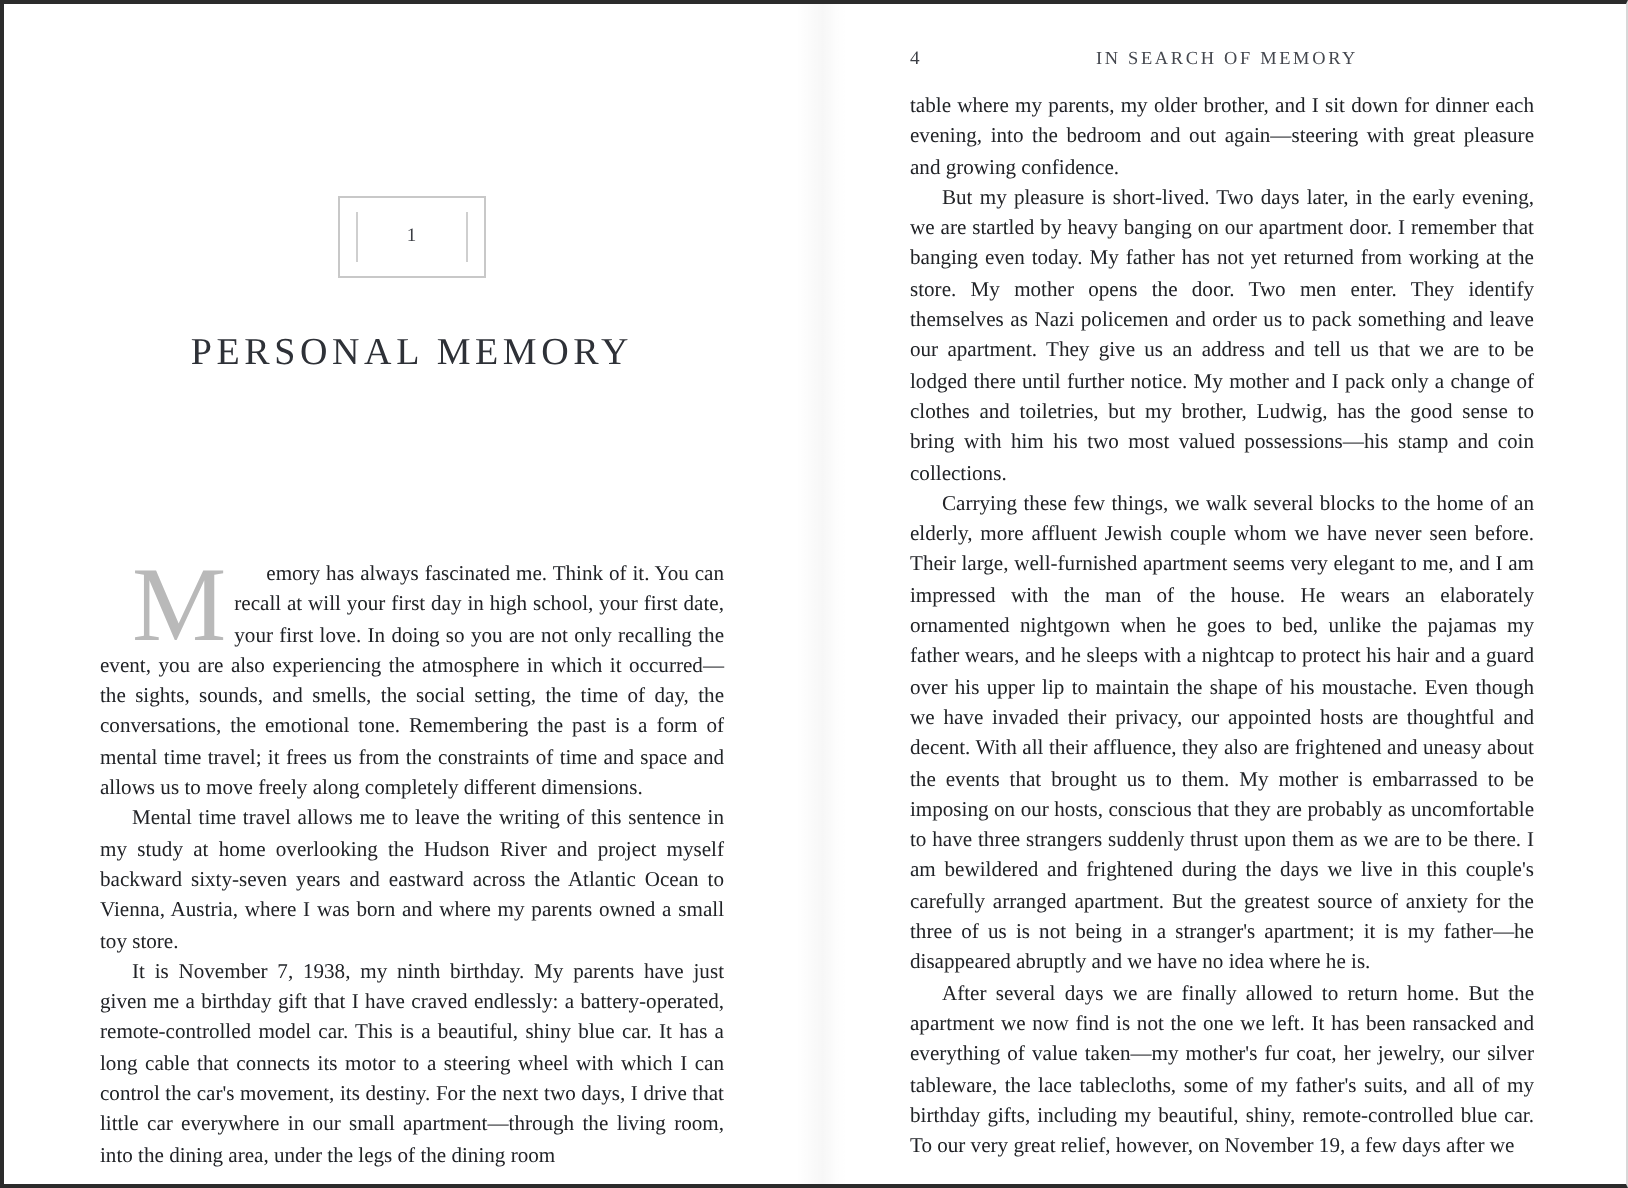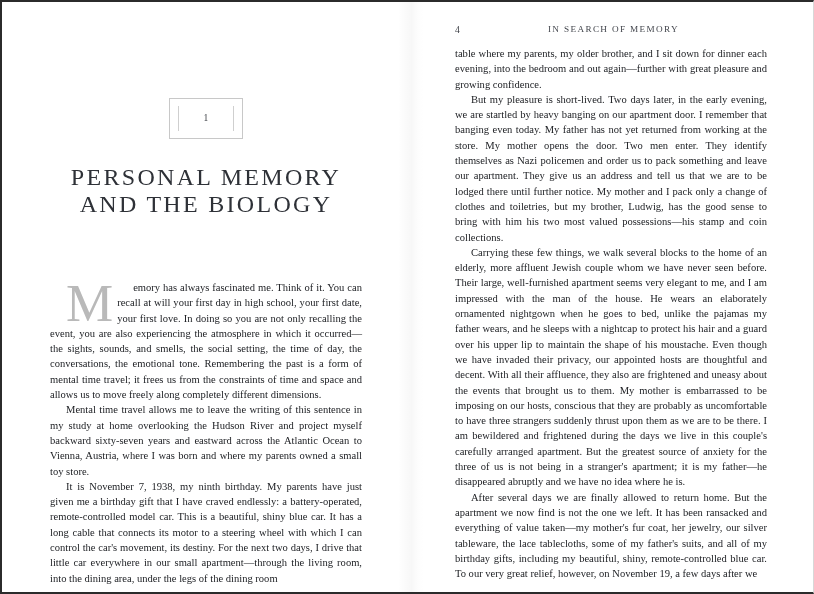--- a/index.html
+++ b/index.html
@@ -113,21 +113,21 @@
     transform: translateY(-50%);
     font-size: 9.5px;
     color: #3a3d43;
     letter-spacing: 0.5px;
     line-height: 1;
   }
 
   .chapter-title {
     margin-top: 25px;
     color: #2e3137;
-    font-size: 24px;
+    font-size: 19px;
     line-height: 26.5px;
     letter-spacing: 2.3px;
     text-transform: uppercase;
     white-space: nowrap;
   }
   .chapter-title .tl {
     display: block;
   }
 
   
@@ -173,41 +173,40 @@
 <div class="book-spread">
 
   <div class="page page-left">
 
     <div class="chapter-opener">
       <div class="chapter-number-box">
         <div class="chapter-number">1</div>
       </div>
       <div class="chapter-title">
         <span class="tl">PERSONAL MEMORY</span>
-        <span class="tl">AND THE BIOLOGY</span>
       </div>
     </div>
 
     <div class="textblock textblock-left">
       <p class="dropcap-para"><span class="dropcap">M</span><span>emory has always fascinated me. Think of it. You can recall at will your first day in high school, your first date, your first love. In doing so you are not only recalling the event, you are also experiencing the atmosphere in which it occurred—the sights, sounds, and smells, the social setting, the time of day, the conversations, the emotional tone. Remembering the past is a form of mental time travel; it frees us from the constraints of time and space and allows us to move freely along completely different dimensions.</span></p>
       <p>Mental time travel allows me to leave the writing of this sentence in my study at home overlooking the Hudson River and project myself backward sixty-seven years and eastward across the Atlantic Ocean to Vienna, Austria, where I was born and where my parents owned a small toy store.</p>
       <p>It is November 7, 1938, my ninth birthday. My parents have just given me a birthday gift that I have craved endlessly: a battery-operated, remote-controlled model car. This is a beautiful, shiny blue car. It has a long cable that connects its motor to a steering wheel with which I can control the car's movement, its destiny. For the next two days, I drive that little car everywhere in our small apartment—through the living room, into the dining area, under the legs of the dining room</p>
     </div>
   </div>
 
   <div class="gutter"></div>
 
   <div class="page page-right">
 
     <div class="running-head">
       <span class="folio">4</span>
       <span class="head-title">IN SEARCH OF MEMORY</span>
     </div>
 
     <div class="textblock textblock-right">
-      <p class="no-indent">table where my parents, my older brother, and I sit down for dinner each evening, into the bedroom and out again—further with great pleasure and growing confidence.</p>
+      <p class="no-indent">table where my parents, my older brother, and I sit down for dinner each evening, into the bedroom and out again—steering with great pleasure and growing confidence.</p>
       <p>But my pleasure is short-lived. Two days later, in the early evening, we are startled by heavy banging on our apartment door. I remember that banging even today. My father has not yet returned from working at the store. My mother opens the door. Two men enter. They identify themselves as Nazi policemen and order us to pack something and leave our apartment. They give us an address and tell us that we are to be lodged there until further notice. My mother and I pack only a change of clothes and toiletries, but my brother, Ludwig, has the good sense to bring with him his two most valued possessions—his stamp and coin collections.</p>
       <p>Carrying these few things, we walk several blocks to the home of an elderly, more affluent Jewish couple whom we have never seen before. Their large, well-furnished apartment seems very elegant to me, and I am impressed with the man of the house. He wears an elaborately ornamented nightgown when he goes to bed, unlike the pajamas my father wears, and he sleeps with a nightcap to protect his hair and a guard over his upper lip to maintain the shape of his moustache. Even though we have invaded their privacy, our appointed hosts are thoughtful and decent. With all their affluence, they also are frightened and uneasy about the events that brought us to them. My mother is embarrassed to be imposing on our hosts, conscious that they are probably as uncomfortable to have three strangers suddenly thrust upon them as we are to be there. I am bewildered and frightened during the days we live in this couple's carefully arranged apartment. But the greatest source of anxiety for the three of us is not being in a stranger's apartment; it is my father—he disappeared abruptly and we have no idea where he is.</p>
       <p>After several days we are finally allowed to return home. But the apartment we now find is not the one we left. It has been ransacked and everything of value taken—my mother's fur coat, her jewelry, our silver tableware, the lace tablecloths, some of my father's suits, and all of my birthday gifts, including my beautiful, shiny, remote-controlled blue car. To our very great relief, however, on November 19, a few days after we</p>
     </div>
   </div>
 
 </div>
 
 </body></html>

